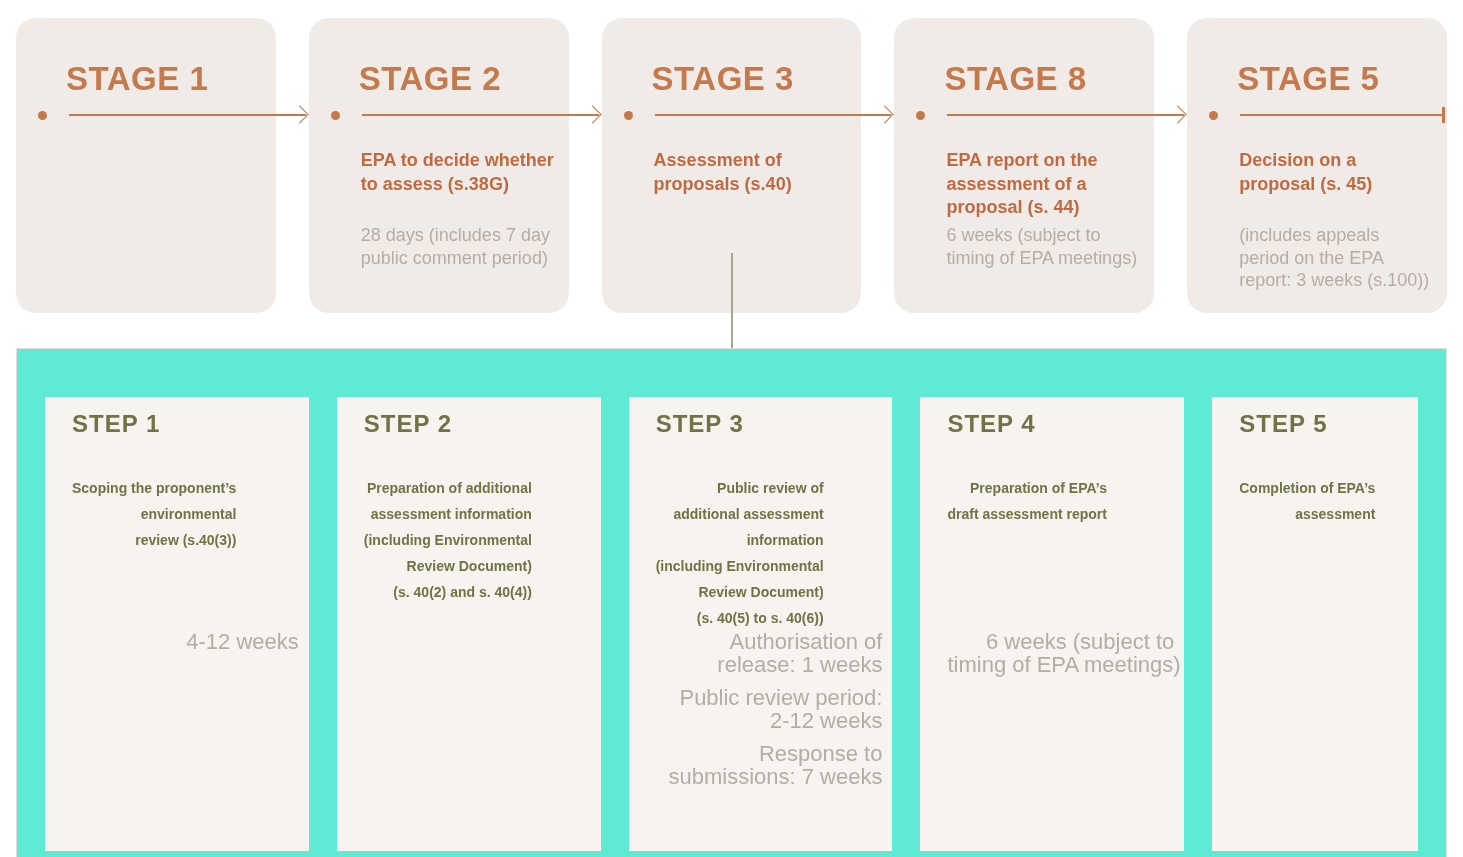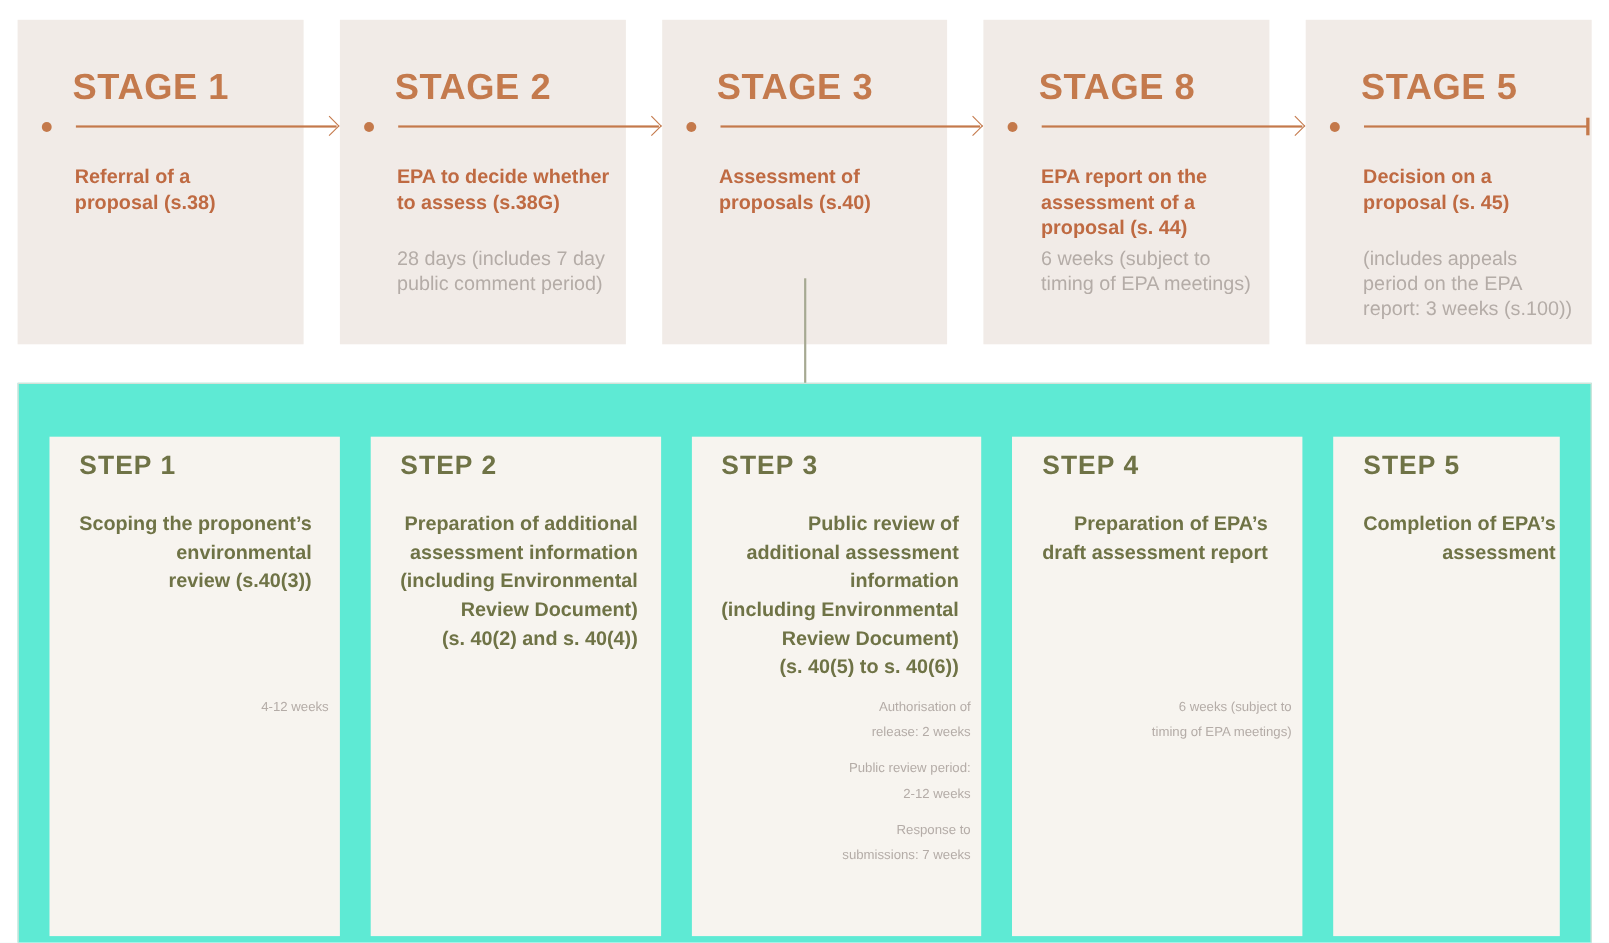--- a/index.html
+++ b/index.html
@@ -2,21 +2,21 @@
 <html><head>
 <meta charset="utf-8">
 <style>
   * { margin:0; padding:0; box-sizing:border-box; }
   html,body { background:#ffffff; }
   body { font-family:"Liberation Sans", sans-serif; }
   .page { position:relative; width:1463px; height:857px; background:#ffffff; overflow:hidden; }
 
   
   .stages-row { position:absolute; left:16px; right:16px; top:18px; height:295px; display:flex; gap:33px; }
-  .stage-box { position:relative; flex:1; background:#f1ebe7; }
+  .stage-box { position:relative; flex:1; background:#f1ebe7;border-radius:20px; }
   .stage-title { position:absolute; top:42px; left:50px; font-size:33px; font-weight:800; letter-spacing:0.5px; color:#c47a4d; white-space:pre; }
   .stage-desc { position:absolute; top:131px; left:52px; font-size:18px; font-weight:700; line-height:23.5px; color:#bf6a42; white-space:pre; }
   .stage-timing { position:absolute; top:206px; left:52px; font-size:18px; font-weight:400; line-height:22.5px; color:#b4aca7; white-space:pre; }
 
   
   .arrow-track { position:absolute; top:97px; left:0; right:-33px; height:0; }
   .stage-box:last-child .arrow-track { right:0; }
   .dot { position:absolute; left:22px; top:-4.5px; width:9px; height:9px; border-radius:50%; background:#c4794b; }
   .hline { position:absolute; left:53px; right:3px; top:-1px; height:1.6px; background:#c4794b; }
   .chev-right { position:absolute; right:3px; top:-7.5px; width:13px; height:13px; border-top:1.8px solid #c4794b; border-right:1.8px solid #c4794b; transform:rotate(45deg); }
@@ -24,40 +24,38 @@
 
   
   .down-connector { position:absolute; left:731px; top:253px; width:1.6px; height:114px; background:#a6a992; }
   .down-chev { position:absolute; left:724.5px; top:359px; width:11px; height:11px; border-right:1.6px solid #a6a992; border-bottom:1.6px solid #a6a992; transform:rotate(45deg); }
 
   
   .steps-container { position:absolute; left:16px; right:16px; top:348px; height:531px; background:#5eead4; border:1px solid #e3e0d9; padding:48px 28px 27px 28px; display:flex; gap:28px;text-align:right; }
   .step-card { position:relative; flex:1; background:#f7f4ef; }
   .step-card.narrow { flex:0.78; }
   .step-title { position:absolute; top:13px; left:27px; font-size:24px; font-weight:700; letter-spacing:1px; color:#6f7346; white-space:pre; }
-  .step-desc { position:absolute; top:66px; left:27px; font-size:18px; font-weight:700; line-height:26px; color:#6f7346; white-space:pre; }
+  .step-desc { position:absolute; top:78px; left:27px; font-size:14px; font-weight:700; line-height:26px; color:#6f7346; white-space:pre; }
   .step-timing { position:absolute; top:234px; left:27px; right:10px; }
-  .step-timing p { font-size:12px; font-weight:400; line-height:22.5px; color:#b4aca7; white-space:pre; margin-bottom:11px; }
+  .step-timing p { font-size:22px; font-weight:400; line-height:22.5px; color:#b4aca7; white-space:pre; margin-bottom:11px; }
 </style>
 </head>
 <body>
 
 <div class="page">
 
   <div class="stages-row">
 
     <div class="stage-box">
       <div class="stage-title">STAGE 1</div>
       <div class="arrow-track">
         <span class="dot"></span>
         <span class="hline"></span>
         <span class="chev-right"></span>
       </div>
-      <div class="stage-desc">Referral of a
-proposal (s.38)</div>
     </div>
 
     <div class="stage-box">
       <div class="stage-title">STAGE 2</div>
       <div class="arrow-track">
         <span class="dot"></span>
         <span class="hline"></span>
         <span class="chev-right"></span>
       </div>
       <div class="stage-desc">EPA to decide whether
@@ -134,21 +132,21 @@
     <div class="step-card">
       <div class="step-title">STEP 3</div>
       <div class="step-desc">Public review of
 additional assessment
 information
 (including Environmental
 Review Document)
 (s. 40(5) to s. 40(6))</div>
       <div class="step-timing">
         <p>Authorisation of
-release: 2 weeks</p>
+release: 1 weeks</p>
         <p>Public review period:
 2-12 weeks</p>
         <p>Response to
 submissions: 7 weeks</p>
       </div>
     </div>
 
     <div class="step-card">
       <div class="step-title">STEP 4</div>
       <div class="step-desc">Preparation of EPA’s

